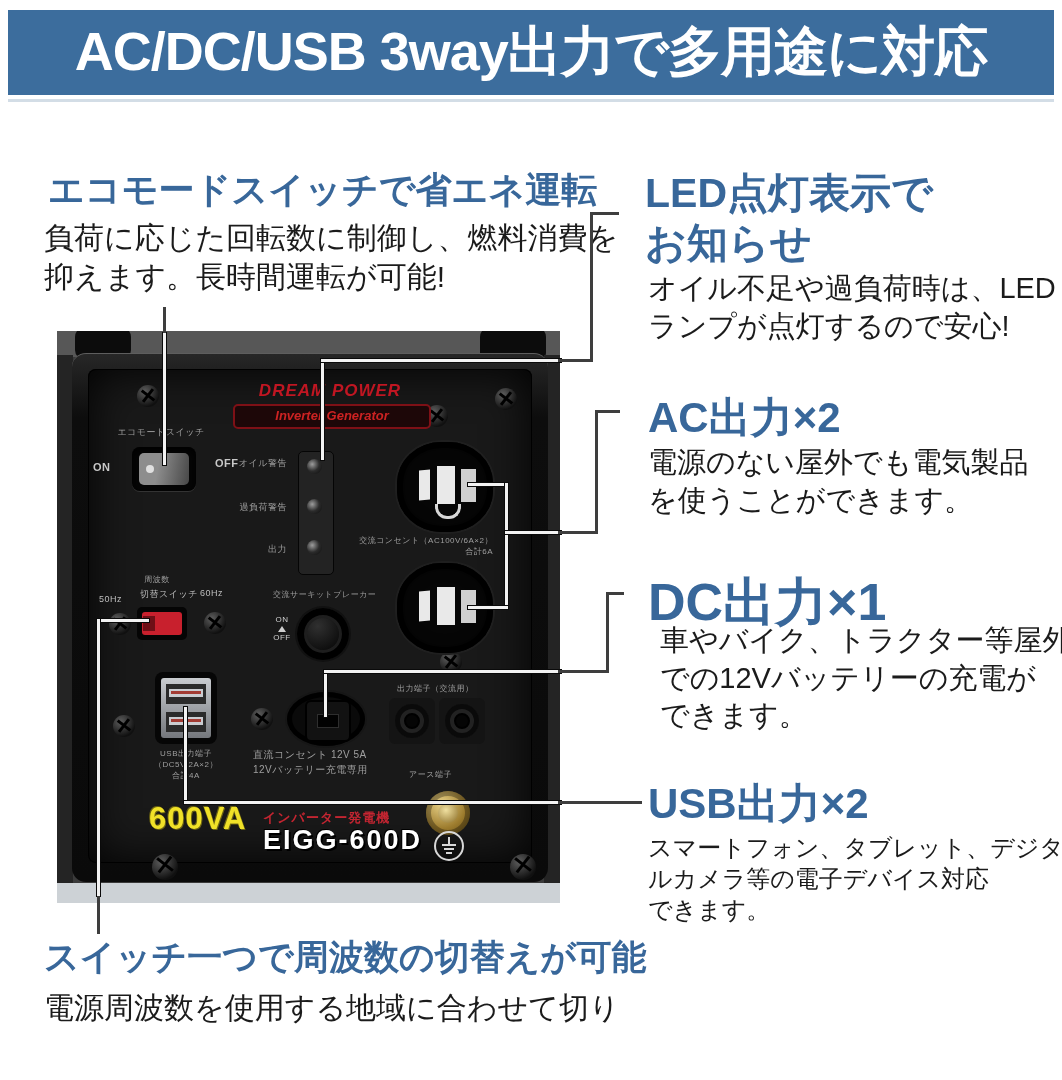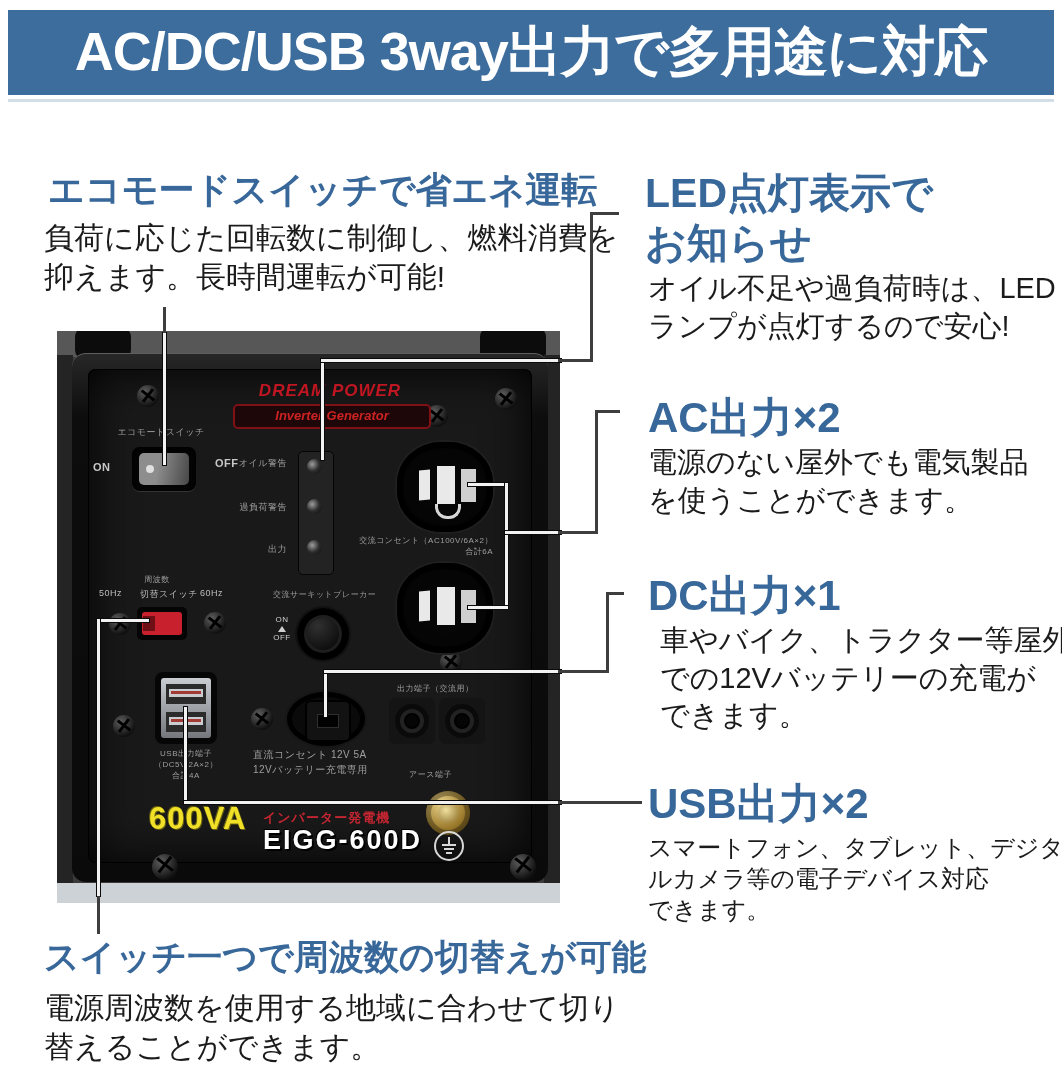--- a/index.html
+++ b/index.html
@@ -106,38 +106,37 @@
     <div>オイル不足や過負荷時は、LED</div>
     <div>ランプが点灯するので安心!</div>
   </div>
 
   <div class="co-h" style="left:648px;top:390px;font-size:42px;">AC出力×2</div>
   <div class="co-b" style="left:648px;top:444px;font-size:29px;">
     <div>電源のない屋外でも電気製品</div>
     <div>を使うことができます。</div>
   </div>
 
-  <div class="co-h" style="left:648px;top:568px;font-size:42px;">DC出力×1</div>
+  <div class="co-h" style="left:648px;top:568px;font-size:52px;">DC出力×1</div>
   <div class="co-b" style="left:648px;top:622px;font-size:29px;margin-left:12px;">
     <div>車やバイク、トラクター等屋外</div>
     <div>での12Vバッテリーの充電が</div>
     <div>できます。</div>
   </div>
 
   <div class="co-h" style="left:648px;top:776px;font-size:42px;">USB出力×2</div>
   <div class="co-b" style="left:648px;top:832px;font-size:24px;">
     <div>スマートフォン、タブレット、デジタ</div>
     <div>ルカメラ等の電子デバイス対応</div>
     <div>できます。</div>
   </div>
 
   <div class="co-h" style="left:44px;top:934px;font-size:35px;">スイッチ一つで周波数の切替えが可能</div>
   <div class="co-b" style="left:44px;top:988px;font-size:30px;">
     <div>電源周波数を使用する地域に合わせて切り</div>
-    <div>替えることができます。</div>
   </div>
 
   <div class="photo">
     <div class="ph-top"></div>
     <div class="blob" style="left:18px;top:-4px;width:56px;height:33px;"></div>
     <div class="blob" style="left:423px;top:-4px;width:66px;height:36px;"></div>
     <div class="side" style="left:0;"></div>
     <div class="side" style="left:487px;"></div>
     <div class="frame"></div>
     <div class="face"></div>
@@ -182,21 +181,21 @@
       <div class="slot" style="left:22px;top:28px;width:11px;height:30px;transform:skewY(-6deg);"></div>
       <div class="slot" style="left:40px;top:24px;width:18px;height:38px;"></div>
       <div class="slot" style="left:64px;top:27px;width:15px;height:33px;background:#cfcfcf;"></div>
     </div>
     <div class="ph-label" style="left:296px;top:204px;width:140px;text-align:right;font-size:8px;line-height:1.4;">
       <div>交流コンセント（AC100V/6A×2）</div>
       <div>合計6A</div>
     </div>
 
     <div class="ph-label" style="left:75px;top:243px;width:50px;text-align:center;font-size:8px;">周波数</div>
-    <div class="ph-label" style="left:42px;top:257px;color:#bdbdbd;">50Hz</div>
+    <div class="ph-label" style="left:42px;top:263px;color:#bdbdbd;">50Hz</div>
     <div class="ph-label" style="left:83px;top:257px;color:#bdbdbd;">切替スイッチ</div>
     <div class="ph-label" style="left:143px;top:257px;color:#bdbdbd;">60Hz</div>
     <div class="red-recess">
       <div class="red-sw"></div>
     </div>
 
     <div class="ph-label" style="left:216px;top:258px;font-size:8px;">交流サーキットブレーカー</div>
     <div class="ph-label" style="left:214px;top:284px;width:22px;text-align:center;font-size:8px;color:#cfcfcf;line-height:1.2;">
       <div>ON</div>
       <div class="tri"></div>

